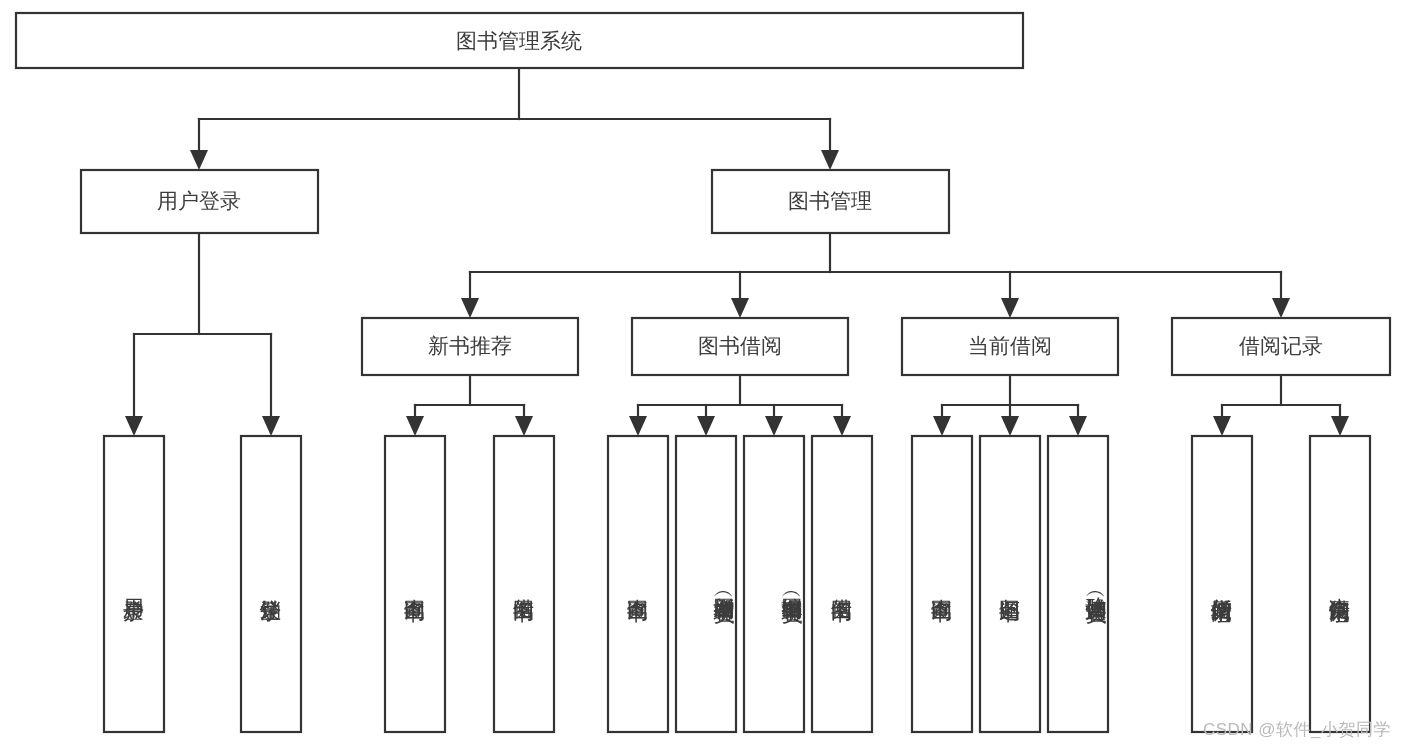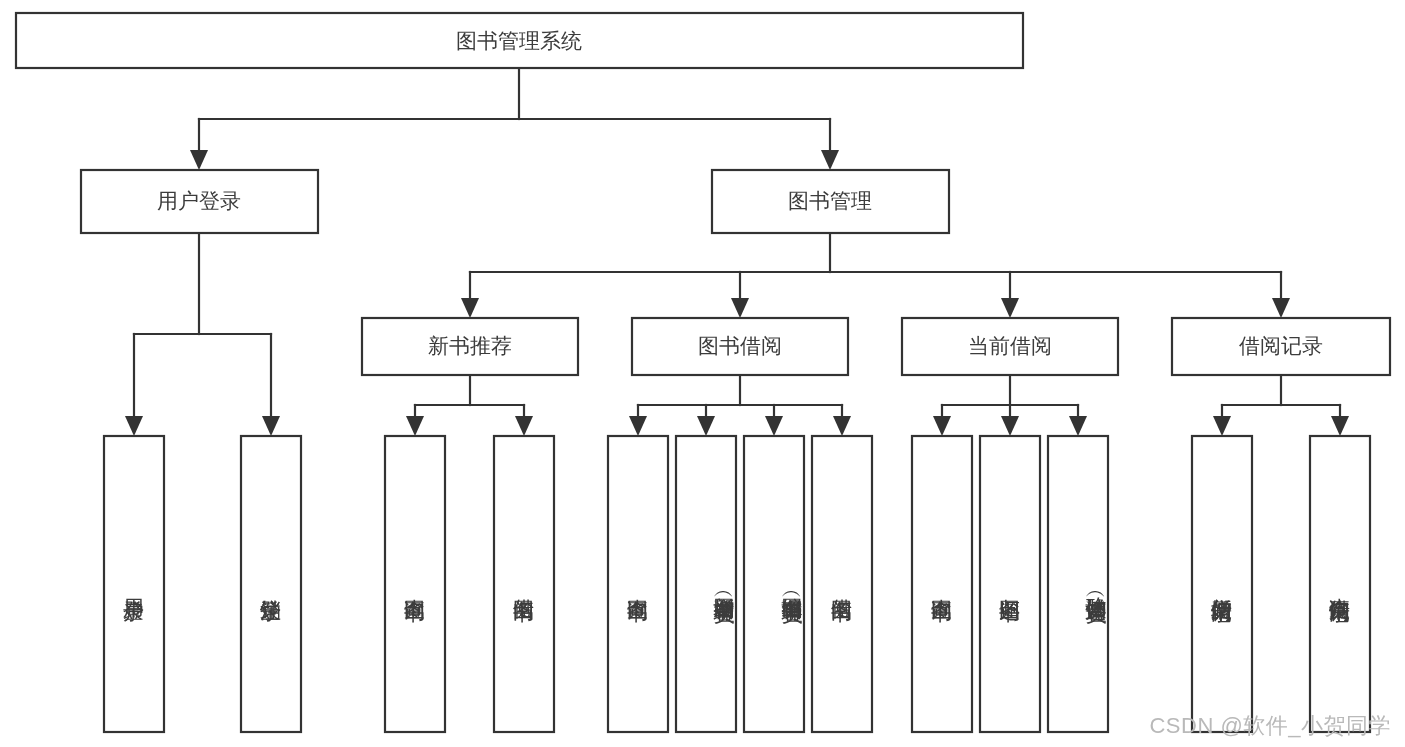--- a/index.html
+++ b/index.html
@@ -65,21 +65,21 @@
     align-items: center;
     justify-content: center;
     box-sizing: border-box;
     pointer-events: none;
   }
   .watermark {
     position: absolute;
     right: 14px;
     bottom: 6px;
     font-family: "Liberation Sans", "DejaVu Sans", sans-serif;
-    font-size: 22px;
+    font-size: 17px;
     color: #b9b9b9;
     letter-spacing: 0.5px;
     white-space: nowrap;
   }
 </style>
 </head>
 <body>
 
 <div id="diagram-root">
 

